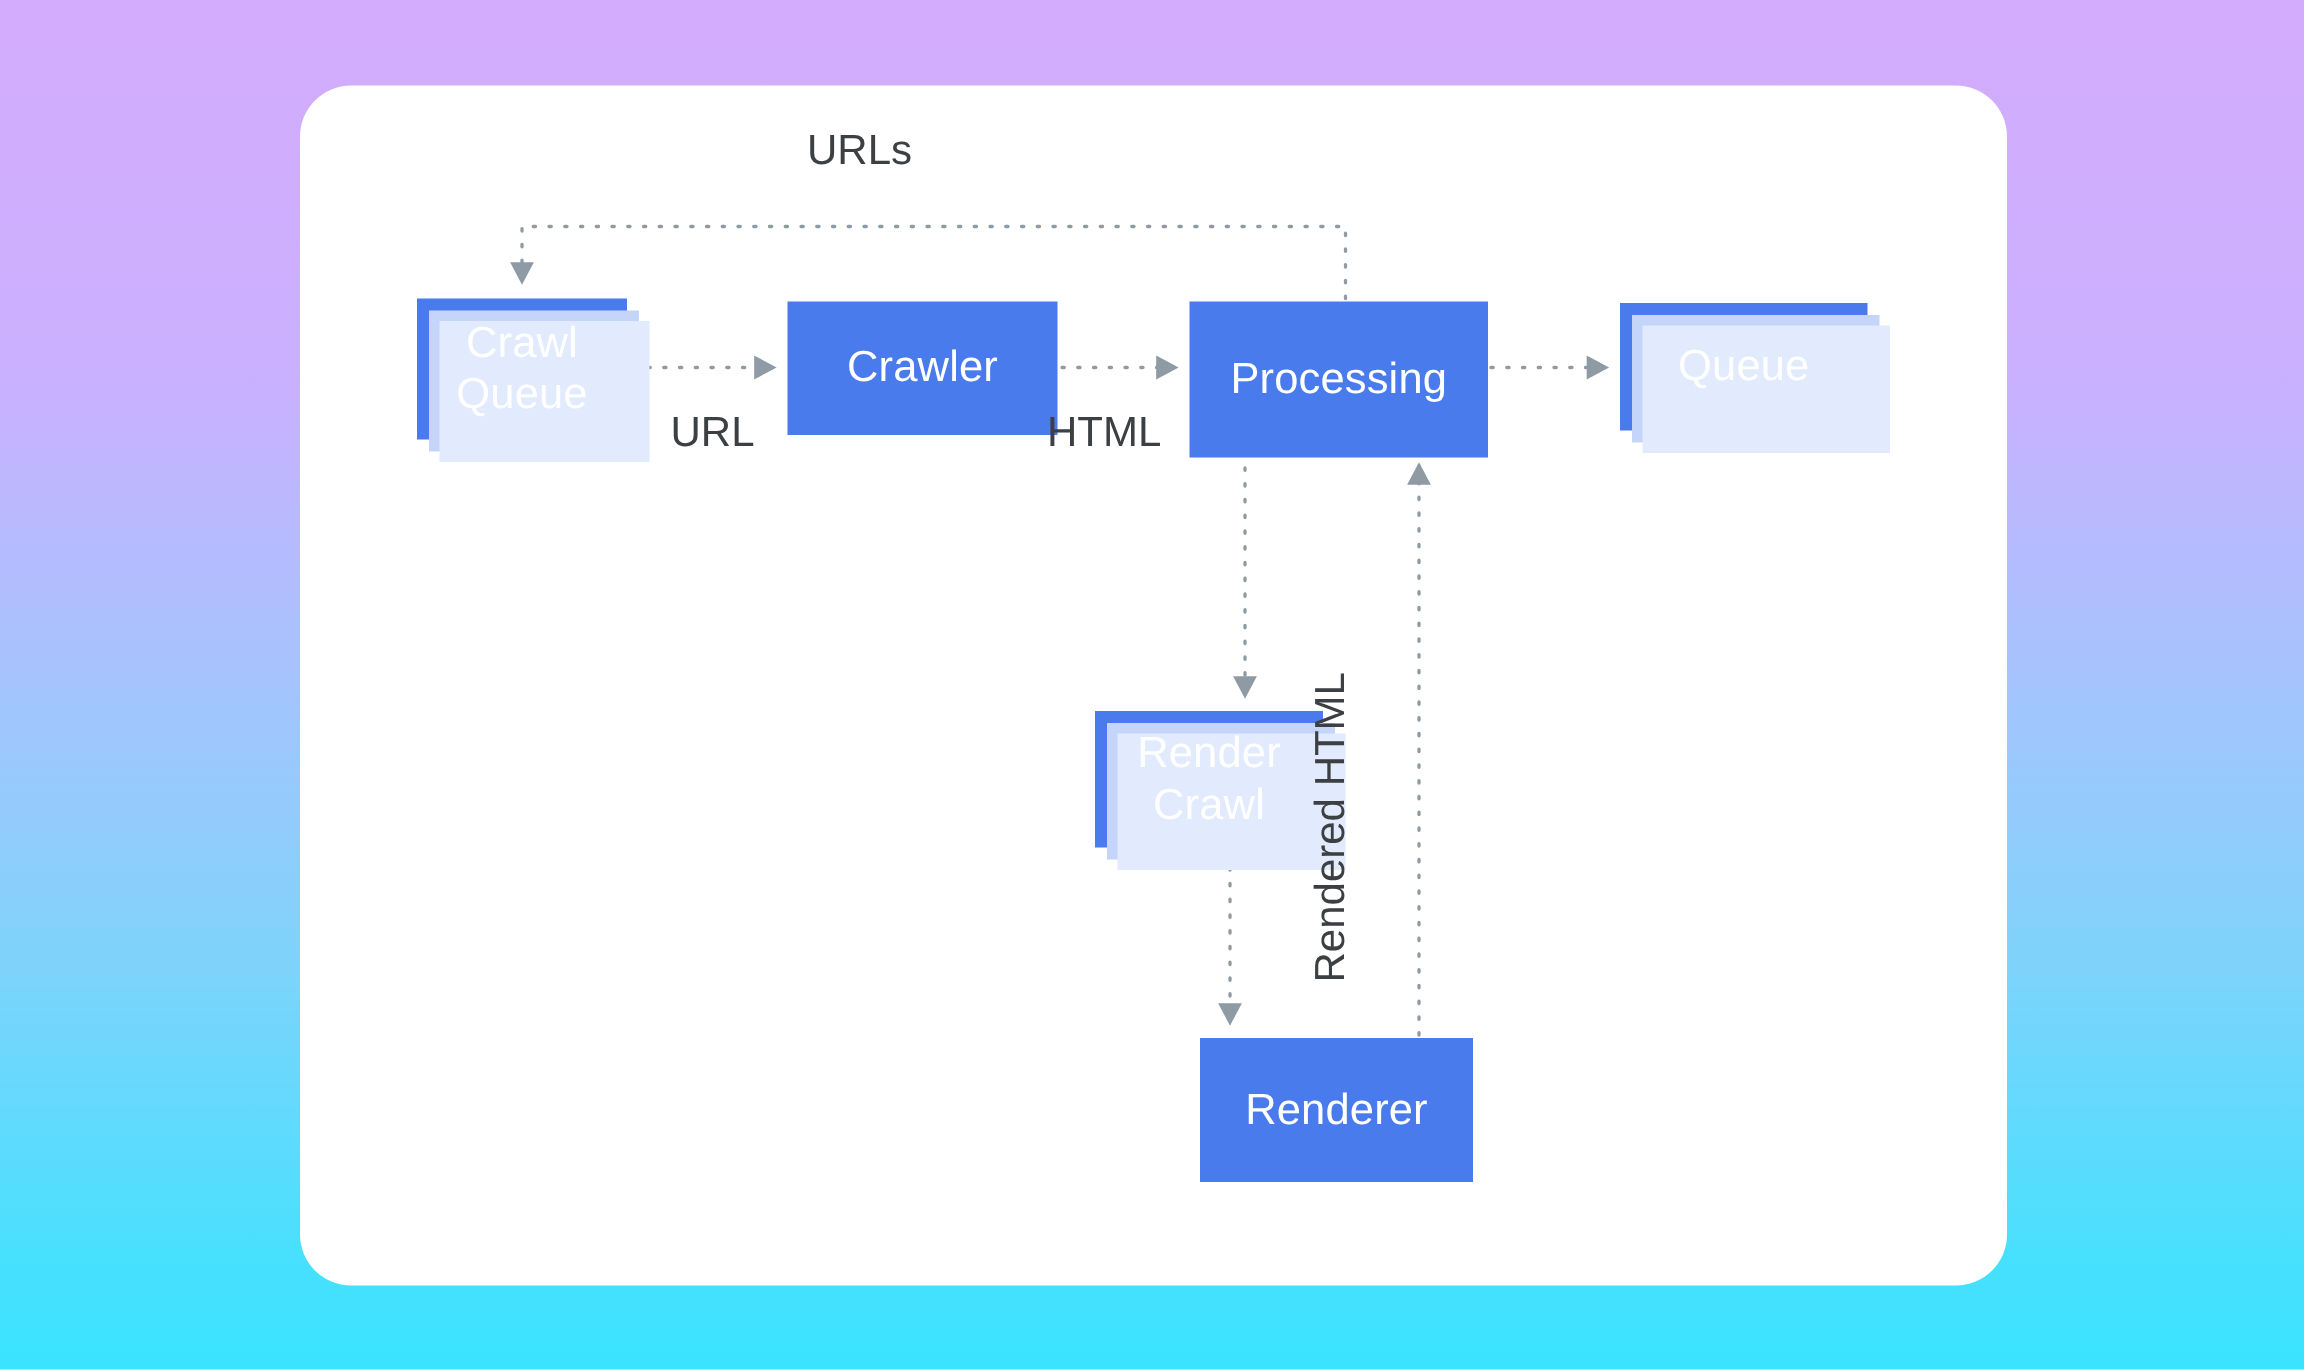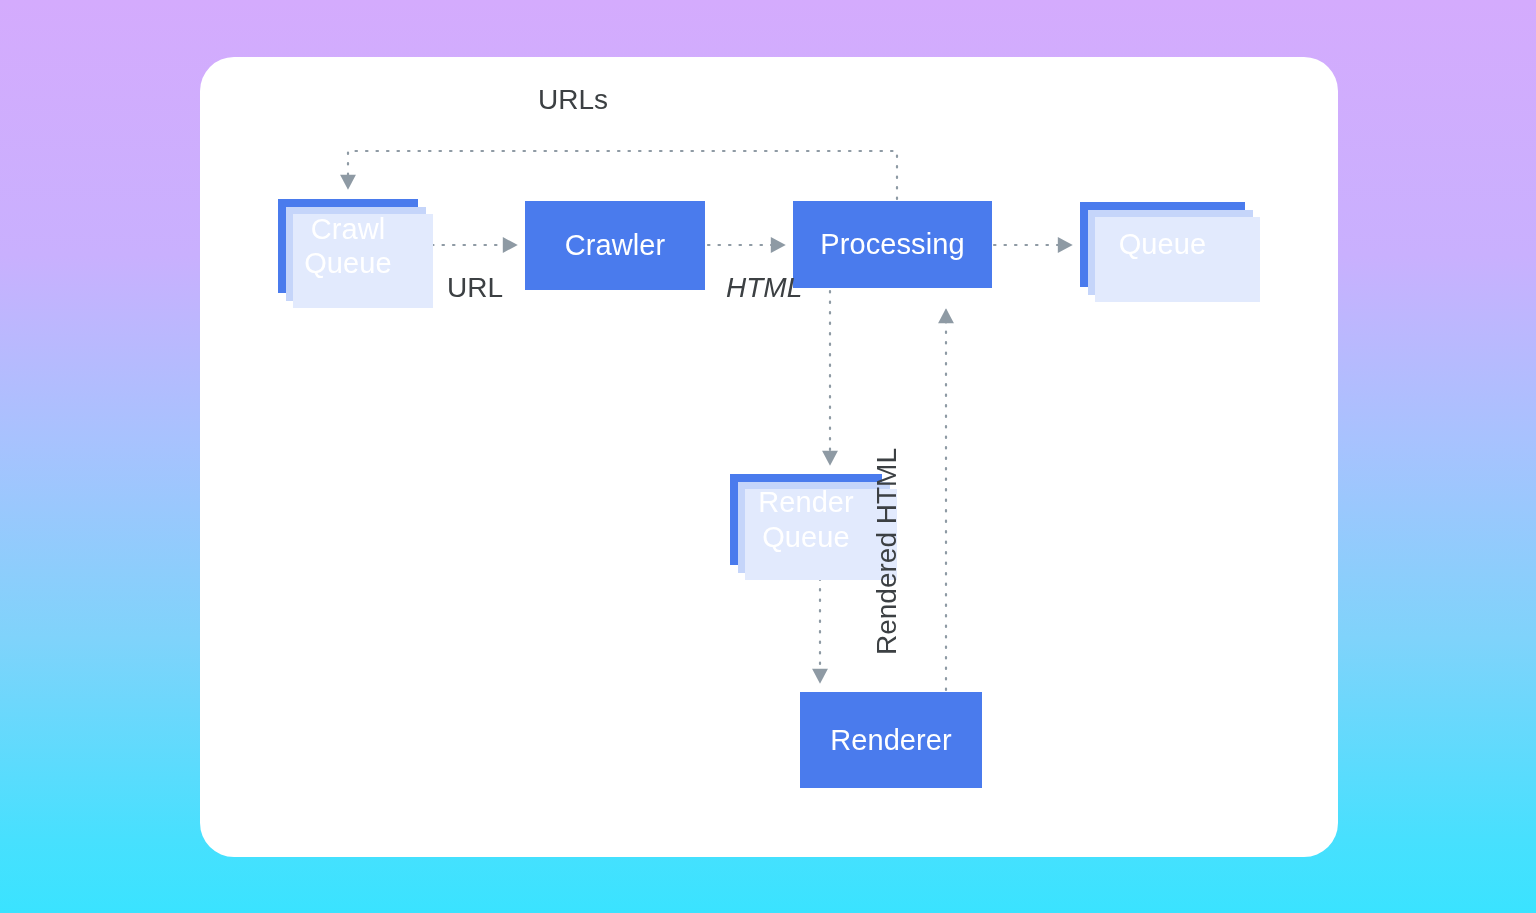--- a/index.html
+++ b/index.html
@@ -123,31 +123,31 @@
 
         <path d="M946,690 L946,310" marker-end="url(#ah)"></path>
       </g>
     </svg>
 
     <div class="node stacked" style="left:278px; top:199px; width:140px; height:94px;">Crawl
 Queue</div>
 
     <div class="node" style="left:525px; top:201px; width:180px; height:89px;">Crawler</div>
 
-    <div class="node" style="left:793px; top:201px; width:199px; height:87px;">Processing</div>
+    <div class="node" style="left:793px; top:201px; width:199px; height:104px;">Processing</div>
 
     <div class="node stacked" style="left:1080px; top:202px; width:165px; height:85px;">Queue</div>
 
     <div class="node stacked" style="left:730px; top:474px; width:152px; height:91px;">Render
-Queue</div>
+Crawl</div>
 
     <div class="node" style="left:800px; top:692px; width:182px; height:96px;">Renderer</div>
 
     <div class="edge-label" style="left:538px; top:84px;">URLs</div>
 
     <div class="edge-label" style="left:447px; top:272px;">URL</div>
 
-    <div class="edge-label" style="left:726px; top:272px;font-style:italic;">HTML</div>
+    <div class="edge-label" style="left:698px; top:272px;">HTML</div>
 
     <div class="edge-label vertical" style="left:903px; top:623px;">Rendered HTML</div>
 
   </div>
 </div>
 
 </body></html>

